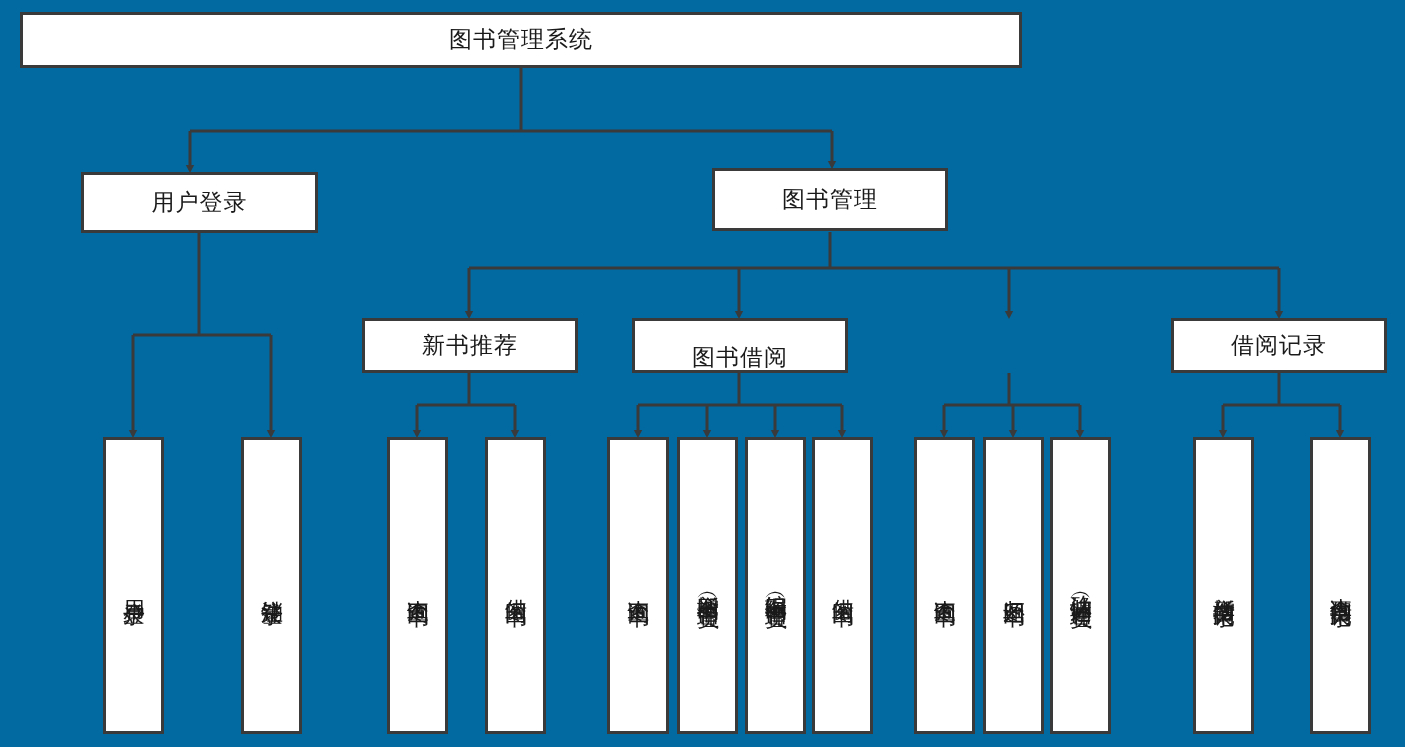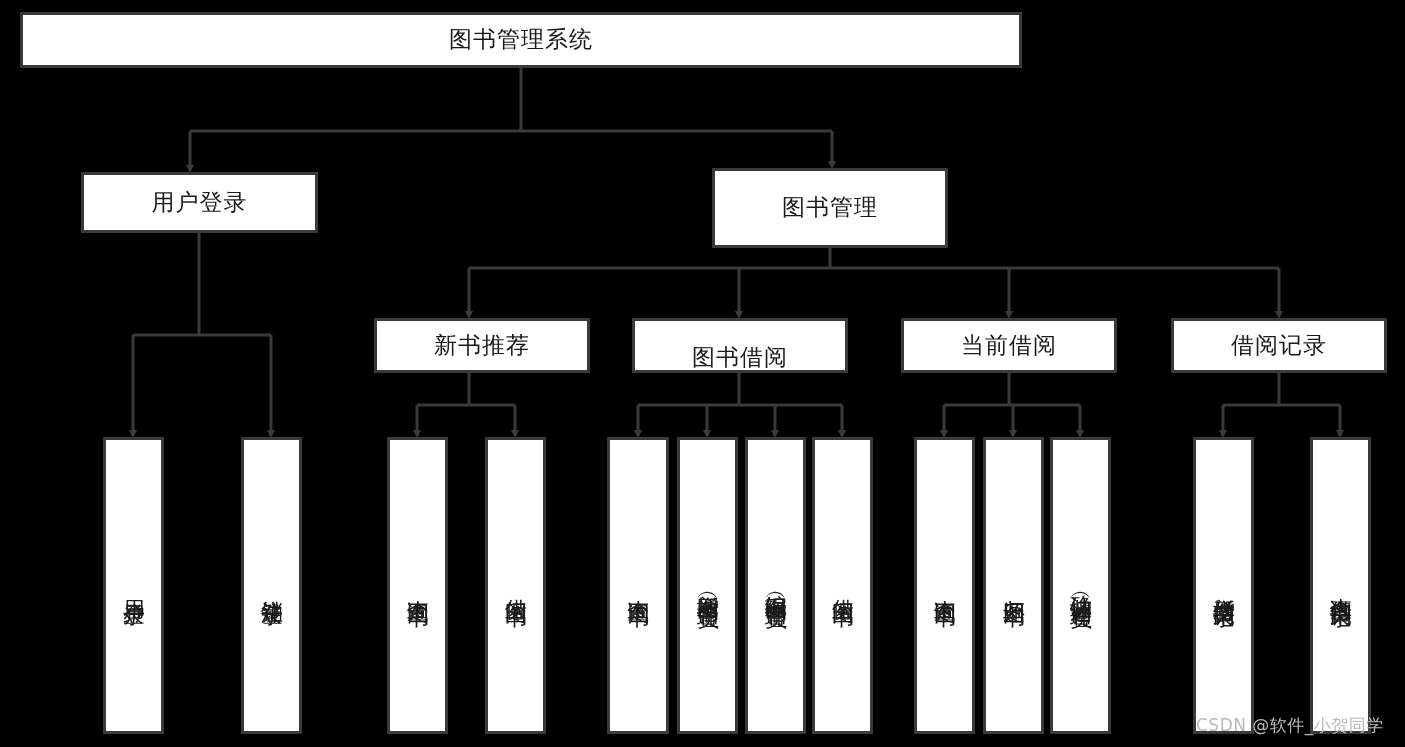--- a/index.html
+++ b/index.html
@@ -5,21 +5,21 @@
 <style>
   html, body {
     margin: 0;
     padding: 0;
     background: #ffffff;
   }
   #canvas {
     position: relative;
     width: 1405px;
     height: 747px;
-    background: #000000;
+    background: #0369a1;
     font-family: "DejaVu Sans", "Liberation Sans", sans-serif;
     overflow: hidden;
   }
   #edges {
     position: absolute;
     left: 0;
     top: 0;
     width: 1405px;
     height: 747px;
     pointer-events: none;
@@ -120,32 +120,29 @@
     </g>
   </svg>
 
   <div class="node root" style="left:20px; top:12px; width:1002px; height:56px;">
     <span class="label-h">图书管理系统</span>
   </div>
 
   <div class="node" style="left:81px; top:172px; width:237px; height:61px;">
     <span class="label-h">用户登录</span>
   </div>
-  <div class="node" style="left:712px; top:168px; width:236px; height:80px;">
+  <div class="node" style="left:712px; top:168px; width:236px; height:63px;">
     <span class="label-h">图书管理</span>
   </div>
 
-  <div class="node" style="left:374px; top:318px; width:216px; height:55px;">
+  <div class="node" style="left:362px; top:318px; width:216px; height:55px;">
     <span class="label-h">新书推荐</span>
   </div>
   <div class="node" style="left:632px; top:318px; width:216px; height:55px;align-items:flex-end;">
     <span class="label-h">图书借阅</span>
-  </div>
-  <div class="node" style="left:901px; top:318px; width:216px; height:55px;">
-    <span class="label-h">当前借阅</span>
   </div>
   <div class="node" style="left:1171px; top:318px; width:216px; height:55px;align-items:center;">
     <span class="label-h">借阅记录</span>
   </div>
 
   <div class="node leaf" style="left:103px; top:437px; width:61px; height:297px;">
     <span class="label-v">用户登录</span>
   </div>
   <div class="node leaf" style="left:241px; top:437px; width:61px; height:297px;">
     <span class="label-v">注销登录</span>
@@ -181,15 +178,14 @@
     <span class="label-v">确认归还（管理员）</span>
   </div>
 
   <div class="node leaf" style="left:1193px; top:437px; width:61px; height:297px;">
     <span class="label-v">新增借阅记录</span>
   </div>
   <div class="node leaf" style="left:1310px; top:437px; width:61px; height:297px;">
     <span class="label-v">查询借阅记录</span>
   </div>
 
-  <div class="watermark" style="left:1196px; top:714px;">CSDN @软件_小贺同学</div>
 
 </div>
 
 </body></html>

